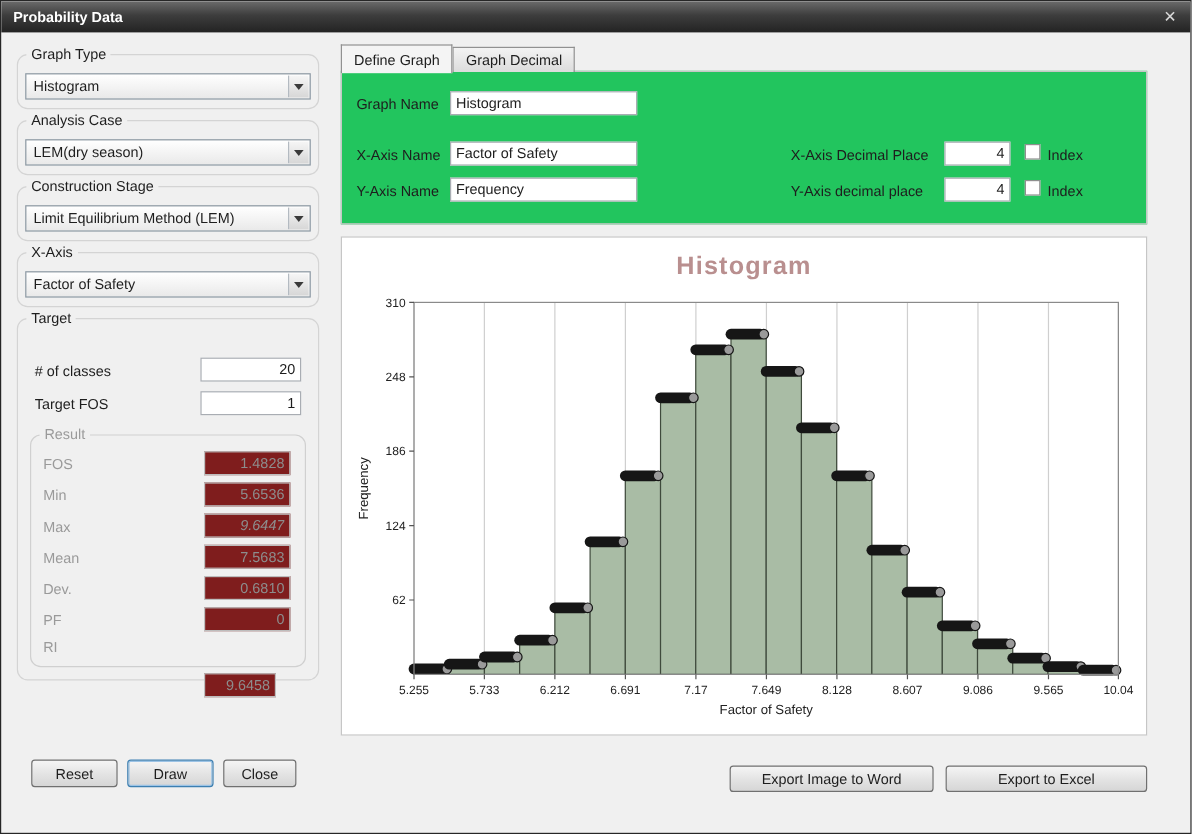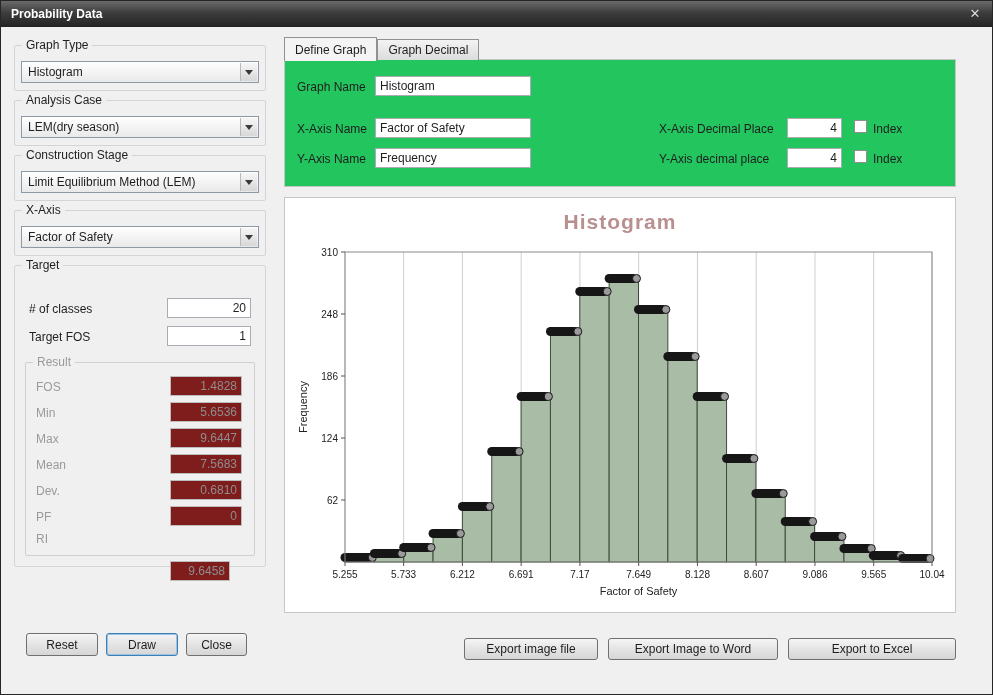--- a/index.html
+++ b/index.html
@@ -14,21 +14,21 @@
     background:linear-gradient(180deg,#6b6b6b 0%,#3d3d3d 45%,#232323 100%);
     color:#fff;display:flex;align-items:center;padding:0 10px;
   }
   .titlebar .title{font-weight:bold;font-size:12px;}
   .close-btn{
     position:absolute;right:8px;top:4px;width:18px;height:18px;color:#d8d8d8;
     font-size:13px;line-height:18px;text-align:center;cursor:default;
   }
   
   .group{
-    position:absolute;left:13px;width:252px;border:1px solid #d4d4d4;border-radius:2px;
+    position:absolute;left:13px;width:252px;border:1px solid #d4d4d4;border-radius:9px;
   }
   .caption{
     position:absolute;top:-8px;left:7px;background:#f0f0f0;padding:0 4px;color:#1e1e1e;white-space:nowrap;
   }
   .caption.gray{color:#9a9a9a;}
   
   .combo{
     position:absolute;left:6px;right:6px;top:15px;height:22px;border:1px solid #8d99a4;
     background:linear-gradient(180deg,#ffffff,#e9e9e9);display:flex;align-items:center;
     padding:0 20px 0 6px;cursor:default;
@@ -140,21 +140,21 @@
     <div class="group" style="left:10px;top:96px;width:230px;height:194px;border-color:#d0d0d0;">
       <span class="caption gray">Result</span>
 
       <span class="row-label gray" style="left:10px;top:17px;">FOS</span>
       <input class="field num disabled" style="left: 144px; top: 13px; width: 72px;" readonly="" value="1.4828">
 
       <span class="row-label gray" style="left:10px;top:43px;">Min</span>
       <input class="field num disabled" style="left: 144px; top: 39px; width: 72px;" readonly="" value="5.6536">
 
       <span class="row-label gray" style="left:10px;top:69px;">Max</span>
-      <input class="field num disabled" style="left: 144px; top: 65px; width: 72px;" readonly="" value="9.6447">
+      <input class="field num disabled" style="left: 144px; top: 65px; width: 72px; font-style: italic;" readonly="" value="9.6447">
 
       <span class="row-label gray" style="left:10px;top:95px;">Mean</span>
       <input class="field num disabled" style="left: 144px; top: 91px; width: 72px;" readonly="" value="7.5683">
 
       <span class="row-label gray" style="left:10px;top:121px;">Dev.</span>
       <input class="field num disabled" style="left: 144px; top: 117px; width: 72px;" readonly="" value="0.6810">
 
       <span class="row-label gray" style="left:10px;top:147px;">PF</span>
       <input class="field num disabled" style="left: 144px; top: 143px; width: 72px;" readonly="" value="0">
 
@@ -302,17 +302,16 @@
         <text x="521.96802507837" y="336" text-anchor="middle" font-size="10" fill="#222">9.086</text>
         <line x1="580.7293625914316" y1="320" x2="580.7293625914316" y2="324" stroke="#555" stroke-width="1"></line>
         <text x="580.7293625914316" y="336" text-anchor="middle" font-size="10" fill="#222">9.565</text>
         <line x1="639" y1="320" x2="639" y2="324" stroke="#555" stroke-width="1"></line>
         <text x="639" y="336" text-anchor="middle" font-size="10" fill="#222">10.04</text>
         <text x="345.5" y="353" text-anchor="middle" font-size="11" fill="#222">Factor of Safety</text>
         <text x="14" y="165" text-anchor="middle" font-size="11" fill="#222" transform="rotate(-90 14 165)">Frequency</text>
       </svg>
   </div>
 
-  <button class="btn" style="left:463px;top:637px;width:134px;height:22px;">Export image file</button>
   <button class="btn" style="left:607px;top:637px;width:170px;height:22px;">Export Image to Word</button>
   <button class="btn" style="left:787px;top:637px;width:168px;height:22px;">Export to Excel</button>
 
 </div>
 
 </body></html>

